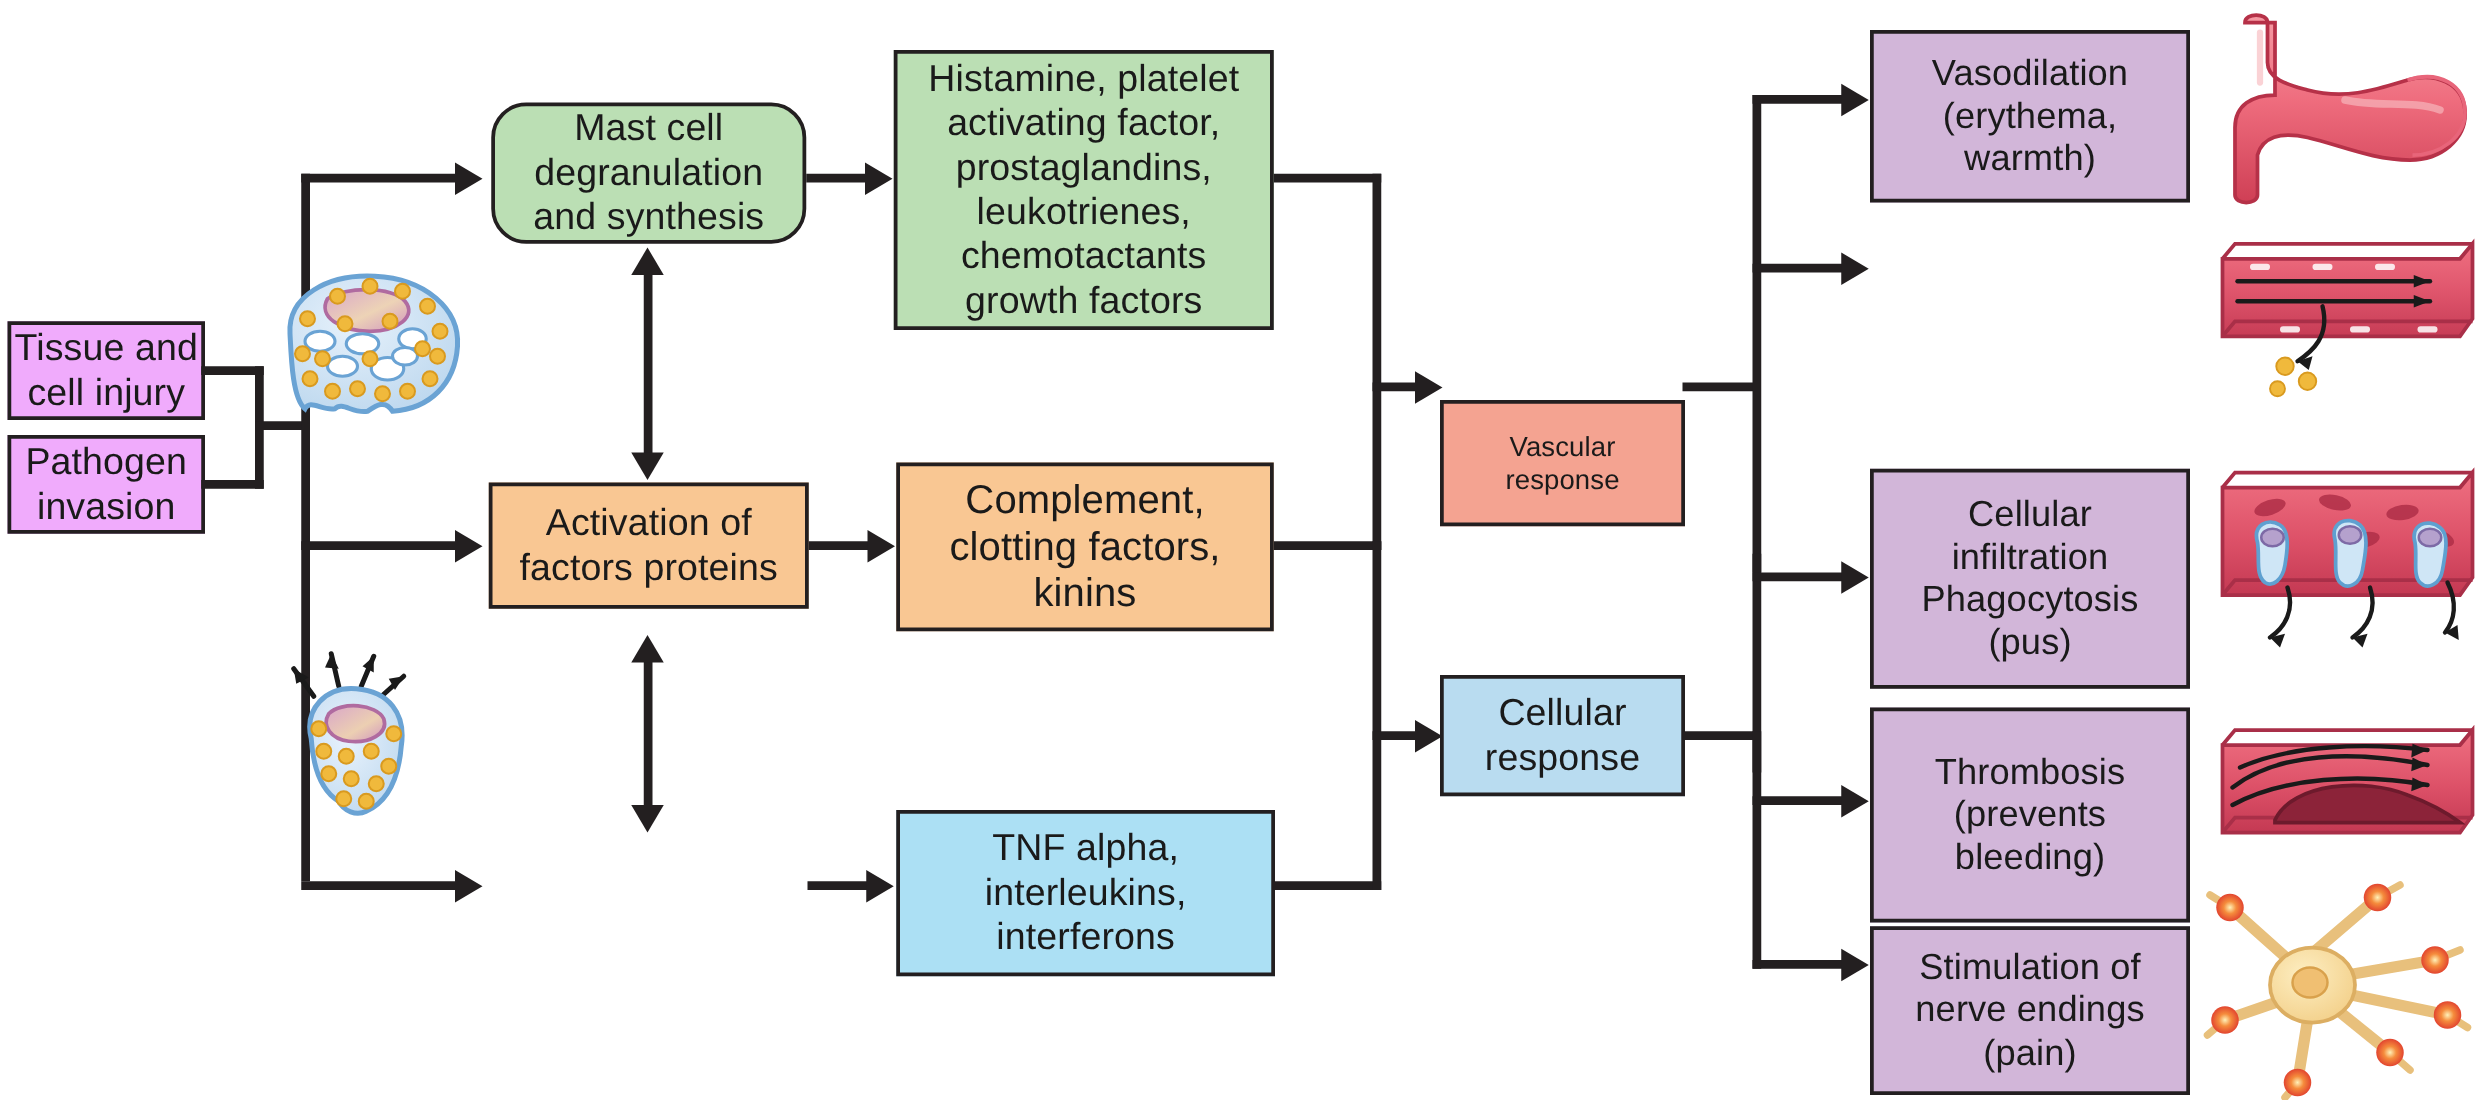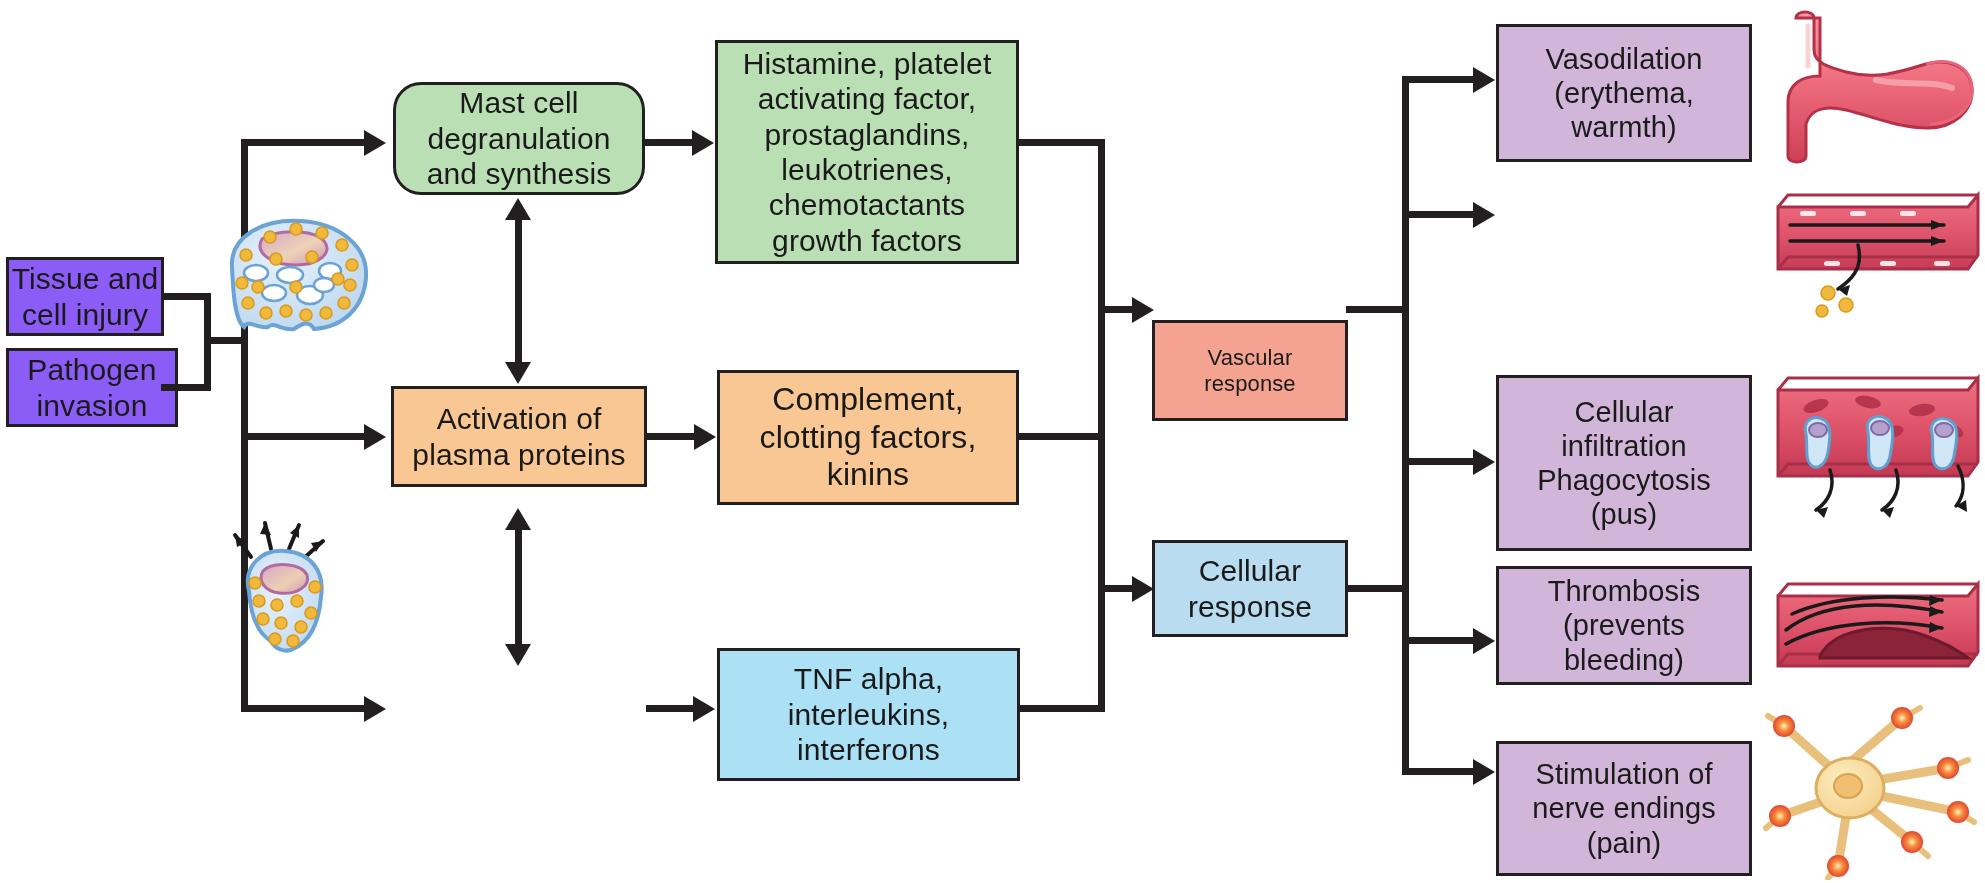--- a/index.html
+++ b/index.html
@@ -18,21 +18,21 @@
     border:3px solid #231f20;
     display:flex;
     align-items:center;
     justify-content:center;
     text-align:center;
     color:#1a1a1a;
     line-height:1.18;
     white-space:pre-line;
     letter-spacing:0.1px;
   }
-  .b-yellow{background:#8b5cf6;}
+  .b-yellow{background:#f0abfc;}
   .b-green{background:#bbdfb4;}
   .b-orange{background:#f9c793;}
   .b-blue{background:#ace0f4;}
   .b-salmon{background:#f4a391;}
   .b-lblue{background:#b9dcf0;}
   .b-purple{background:#d2b6d9;}
 
   
   .ln{position:absolute;background:#231f20;}
   .hline{height:7px;}
@@ -59,21 +59,21 @@
   .art{position:absolute;}
 </style>
 </head>
 <body>
 
 <div id="stage">
 
   <div class="box b-yellow" style="left:6px;top:257px;width:158px;height:79px;font-size:30px;">Tissue and
 cell injury</div>
 
-  <div class="box b-yellow" style="left:6px;top:348px;width:172px;height:79px;font-size:30px;">Pathogen
+  <div class="box b-yellow" style="left:6px;top:348px;width:158px;height:79px;font-size:30px;">Pathogen
 invasion</div>
 
   <div class="ln hline" style="left:161px;top:293px;width:50px;"></div>
   <div class="ln hline" style="left:161px;top:384px;width:50px;"></div>
   <div class="ln vline" style="left:204px;top:293px;height:98px;"></div>
   <div class="ln hline" style="left:204px;top:337px;width:44px;"></div>
 
   <div class="ln vline" style="left:241px;top:139px;height:566px;"></div>
 
   <div class="ln hline" style="left:241px;top:139px;width:126px;"></div>
@@ -180,21 +180,21 @@
   <div class="arrow" style="left:692px;top:130px;"></div>
 
   <div class="box b-green" style="left:715px;top:40px;width:304px;height:224px;font-size:30px;">Histamine, platelet
 activating factor,
 prostaglandins,
 leukotrienes,
 chemotactants
 growth factors</div>
 
   <div class="box b-orange" style="left:391px;top:386px;width:256px;height:101px;font-size:30px;">Activation of
-plasma proteins</div>
+factors proteins</div>
 
   <div class="ln hline" style="left:647px;top:433px;width:50px;"></div>
   <div class="arrow" style="left:694px;top:424px;"></div>
 
   <div class="box b-orange" style="left:717px;top:370px;width:302px;height:135px;font-size:32px;">Complement,
 clotting factors,
 kinins</div>
 
 
   <div class="ln hline" style="left:646px;top:705px;width:50px;"></div>
@@ -254,21 +254,21 @@
   <div class="box b-purple" style="left:1496px;top:24px;width:256px;height:138px;font-size:29px;">Vasodilation
 (erythema,
 warmth)</div>
 
 
   <div class="box b-purple" style="left:1496px;top:375px;width:256px;height:176px;font-size:29px;">Cellular
 infiltration
 Phagocytosis
 (pus)</div>
 
-  <div class="box b-purple" style="left:1496px;top:566px;width:256px;height:119px;font-size:29px;">Thrombosis
+  <div class="box b-purple" style="left:1496px;top:566px;width:256px;height:172px;font-size:29px;">Thrombosis
 (prevents
 bleeding)</div>
 
   <div class="box b-purple" style="left:1496px;top:717px;width:256px;height:135px;font-size:29px;margin-top:24px;">Stimulation of
 nerve endings
 (pain)</div>
 
   <svg class="art" style="left:1780px;top:6px;" width="200" height="158" viewBox="0 0 200 158">
     <defs>
       <linearGradient id="vesA" x1="0" y1="0" x2="0" y2="1">

